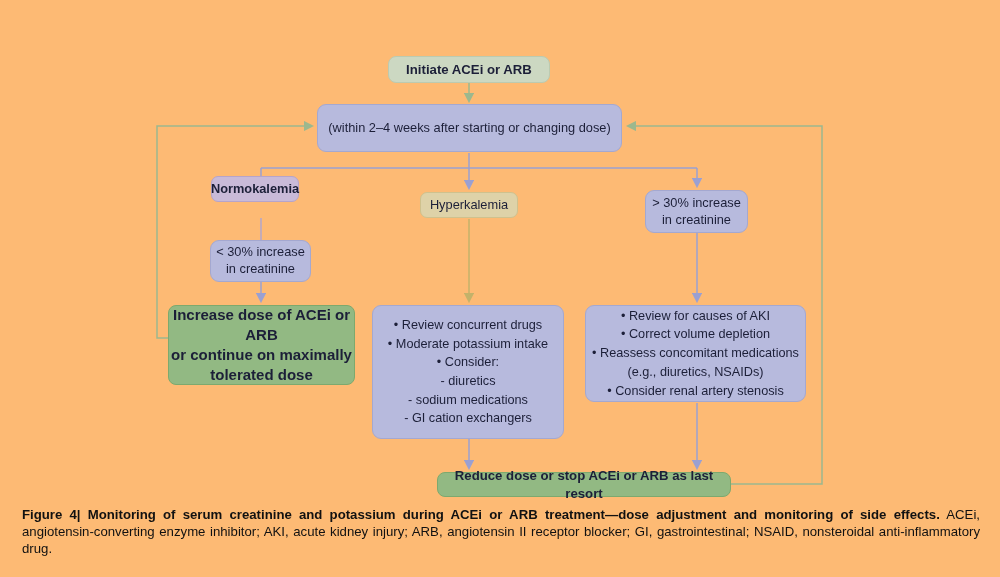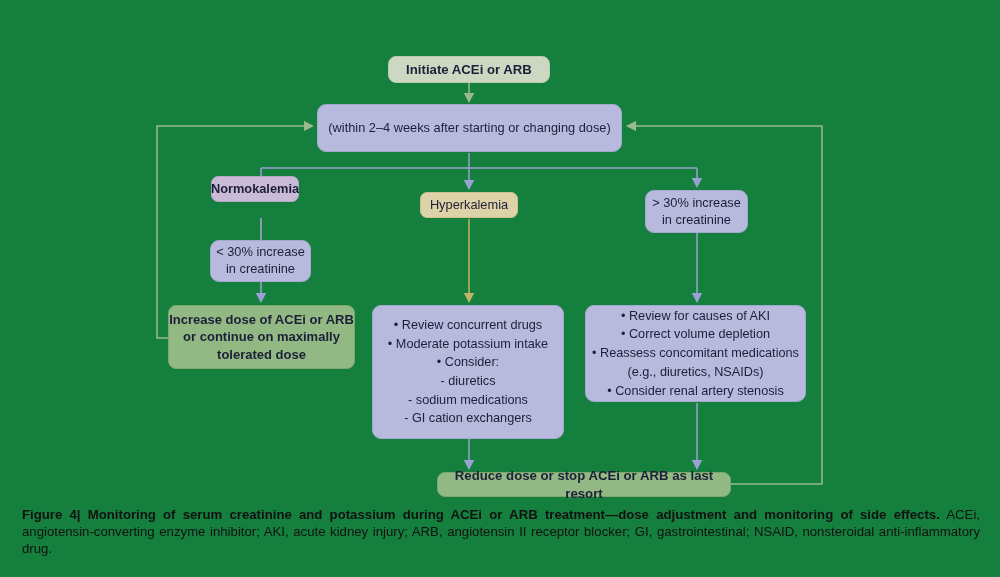--- a/index.html
+++ b/index.html
@@ -2,21 +2,21 @@
 <html><head>
 <meta charset="utf-8">
 <style>
   * { box-sizing: border-box; margin: 0; padding: 0; }
   html, body { background: #ffffff; }
   body { font-family: "Liberation Sans", sans-serif; }
   .page {
     position: relative;
     width: 1000px;
     height: 577px;
-    background: #15803d;
+    background: #fdba74;
     overflow: hidden;
     padding-left: 40px;
   }
   .connectors {
     position: absolute;
     left: 0; top: 0;
     width: 1000px; height: 577px;
     pointer-events: none;
   }
   .node {
@@ -111,21 +111,21 @@
   <div class="node box-lav" style="left:645px; top:190px; width:103px; height:43px;">
     <span class="ln">&gt; 30% increase</span>
     <span class="ln">in creatinine</span>
   </div>
 
   <div class="node box-lav" style="left:210px; top:240px; width:101px; height:42px;align-items:center;">
     <span class="ln">&lt; 30% increase</span>
     <span class="ln">in creatinine</span>
   </div>
 
-  <div class="node box-green bold" style="left:168px; top:305px; width:187px; height:64px; font-size:13px;">
+  <div class="node box-green bold" style="left:168px; top:305px; width:187px; height:80px; font-size:15px;">
     <span class="ln">Increase dose of ACEi or ARB</span>
     <span class="ln">or continue on maximally</span>
     <span class="ln">tolerated dose</span>
   </div>
 
   <div class="node box-lav bullets" style="left:372px; top:305px; width:192px; height:134px;">
     <span class="ln">• Review concurrent drugs</span>
     <span class="ln">• Moderate potassium intake</span>
     <span class="ln">• Consider:</span>
     <span class="ln">- diuretics</span>

